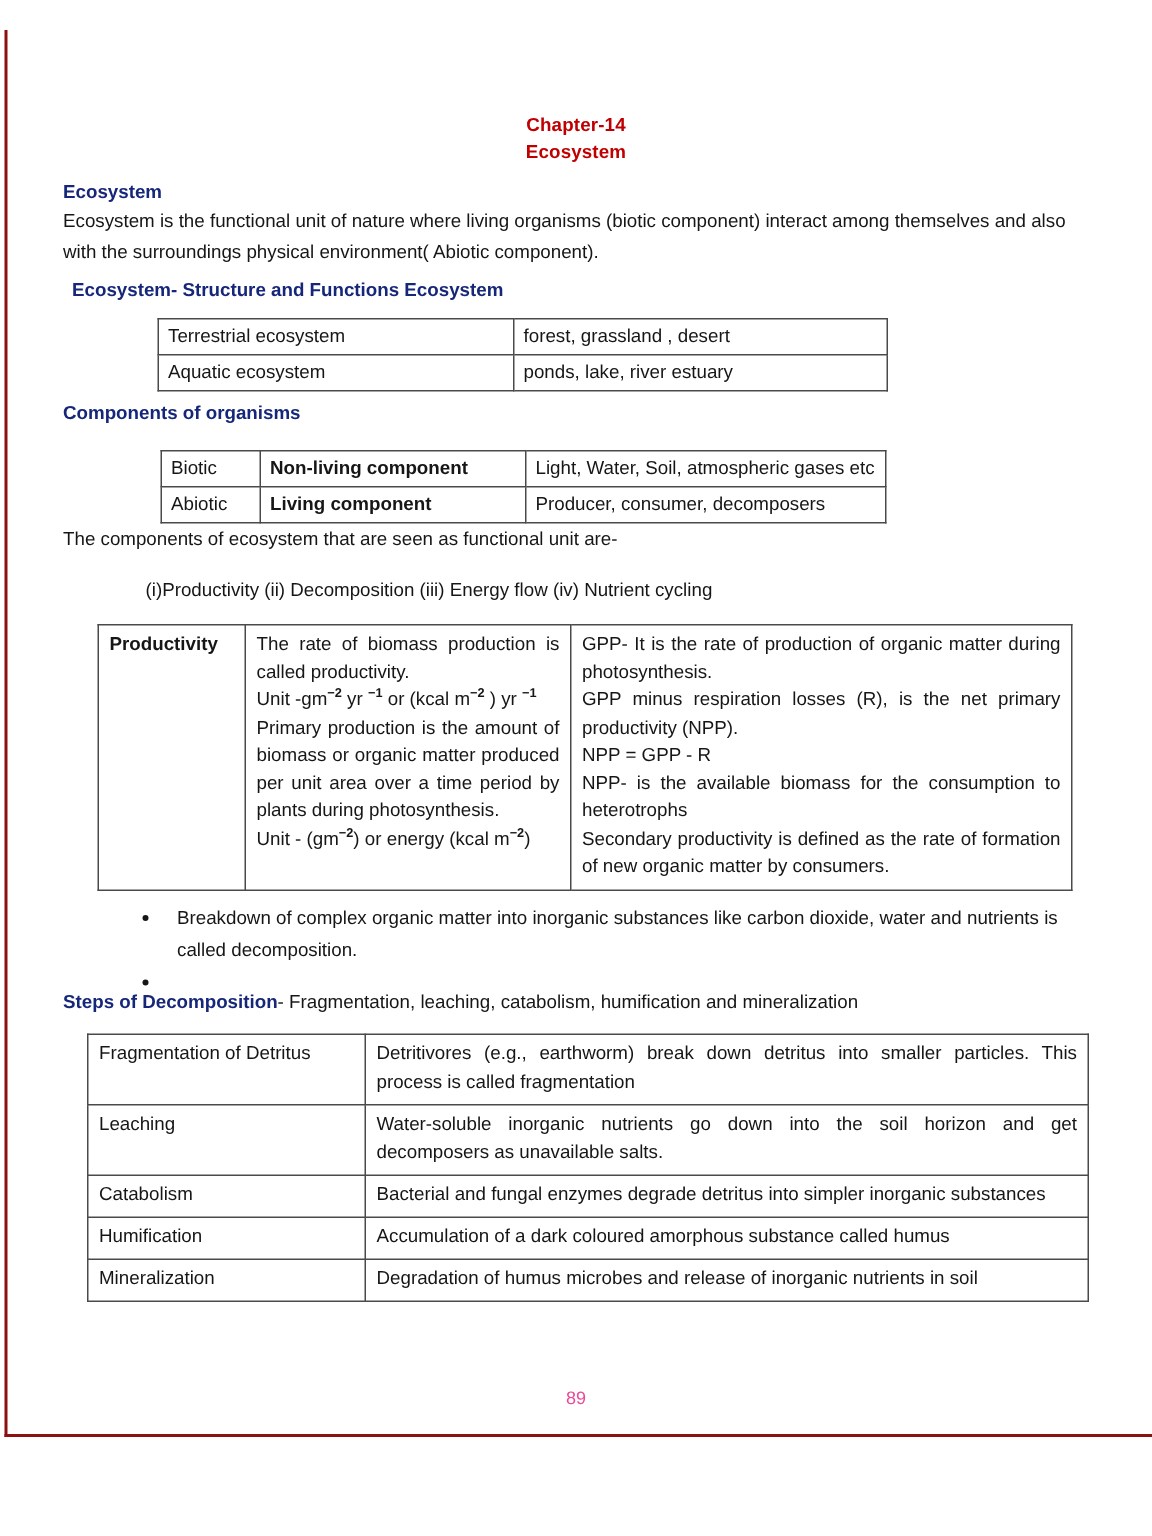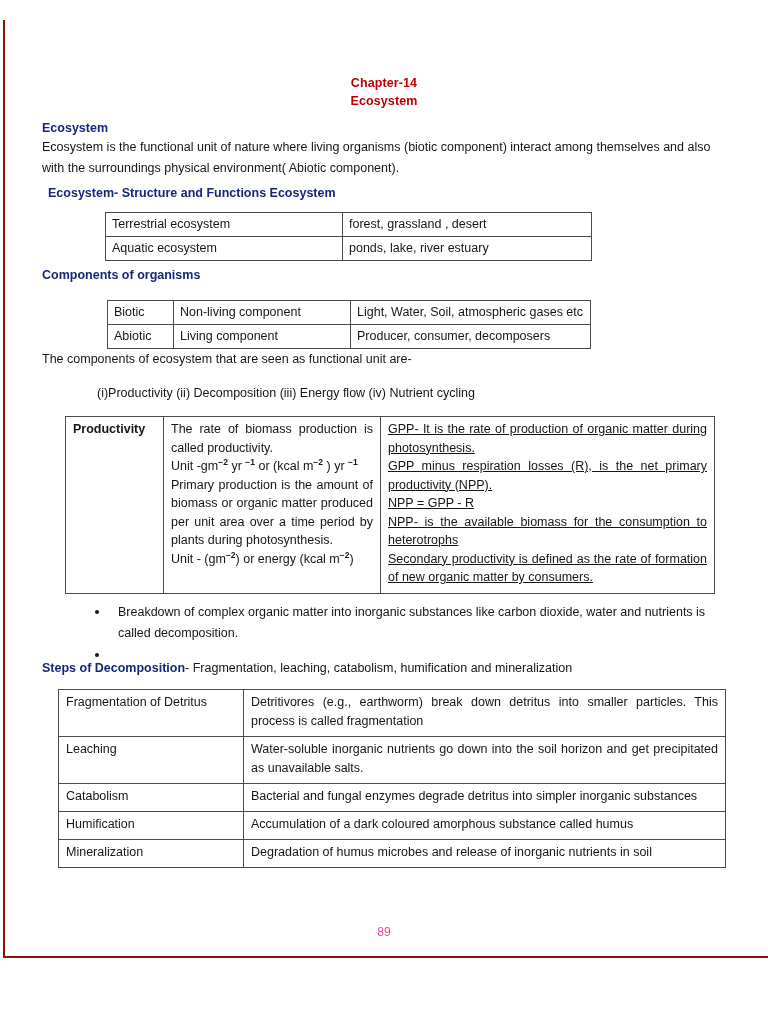--- a/index.html
+++ b/index.html
@@ -123,33 +123,33 @@
     margin: 10px 0 0 63px;
     width: 487px;
   }
   .tbl-eco td.c1 { width: 224px; }
 
   .tbl-comp {
     margin: 16px 0 0 65px;
     width: 484px;
   }
   .tbl-comp td.c1 { width: 53px; }
-  .tbl-comp td.c2 { width: 164px; }
+  .tbl-comp td.c2 { width: 164px; font-weight: bold; }
 
   .tbl-prod {
     margin: 13px 0 0 23px;
     width: 650px;
   }
   .tbl-prod td {
     padding: 3px 7px 6px 7px;
     line-height: 18.5px;
   }
   .tbl-prod td.c1 { width: 83px; font-weight: bold; }
   .tbl-prod td.c2 { width: 202px; text-align: justify; }
-  .tbl-prod td.c3 { text-align: justify; text-decoration: underline; }
+  .tbl-prod td.c3 { text-align: justify; }
 
   .tbl-steps {
     margin: 11px 0 0 16px;
     width: 668px;
   }
   .tbl-steps td {
     padding: 3px 7px 5px 7px;
     line-height: 19px;
   }
   .tbl-steps td.c1 { width: 170px; }
@@ -254,21 +254,21 @@
   <div class="mixed-head" style="margin-top:14px;"><span class="lead">Steps of Decomposition</span><span>- Fragmentation, leaching, catabolism, humification and mineralization</span></div>
 
   <table class="tbl-steps">
     <tbody>
       <tr>
         <td class="c1">Fragmentation of Detritus</td>
         <td class="c2">Detritivores (e.g., earthworm) break down detritus into smaller particles. This process is called fragmentation</td>
       </tr>
       <tr>
         <td class="c1">Leaching</td>
-        <td class="c2">Water-soluble inorganic nutrients go down into the soil horizon and get precipitated as unavailable salts.</td>
+        <td class="c2">Water-soluble inorganic nutrients go down into the soil horizon and get decomposers as unavailable salts.</td>
       </tr>
       <tr>
         <td class="c1">Catabolism</td>
         <td class="c2">Bacterial and fungal enzymes degrade detritus into simpler inorganic substances</td>
       </tr>
       <tr>
         <td class="c1">Humification</td>
         <td class="c2">Accumulation of a dark coloured amorphous substance called humus</td>
       </tr>
       <tr>

